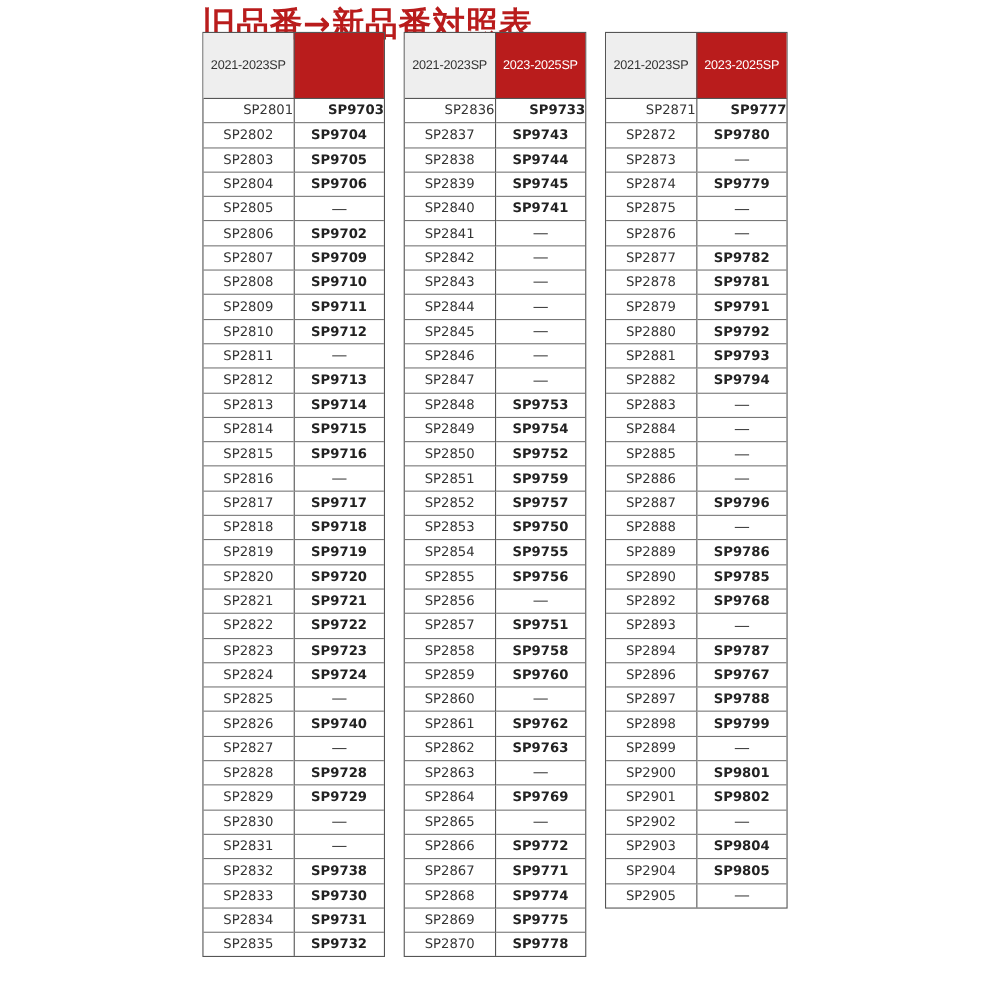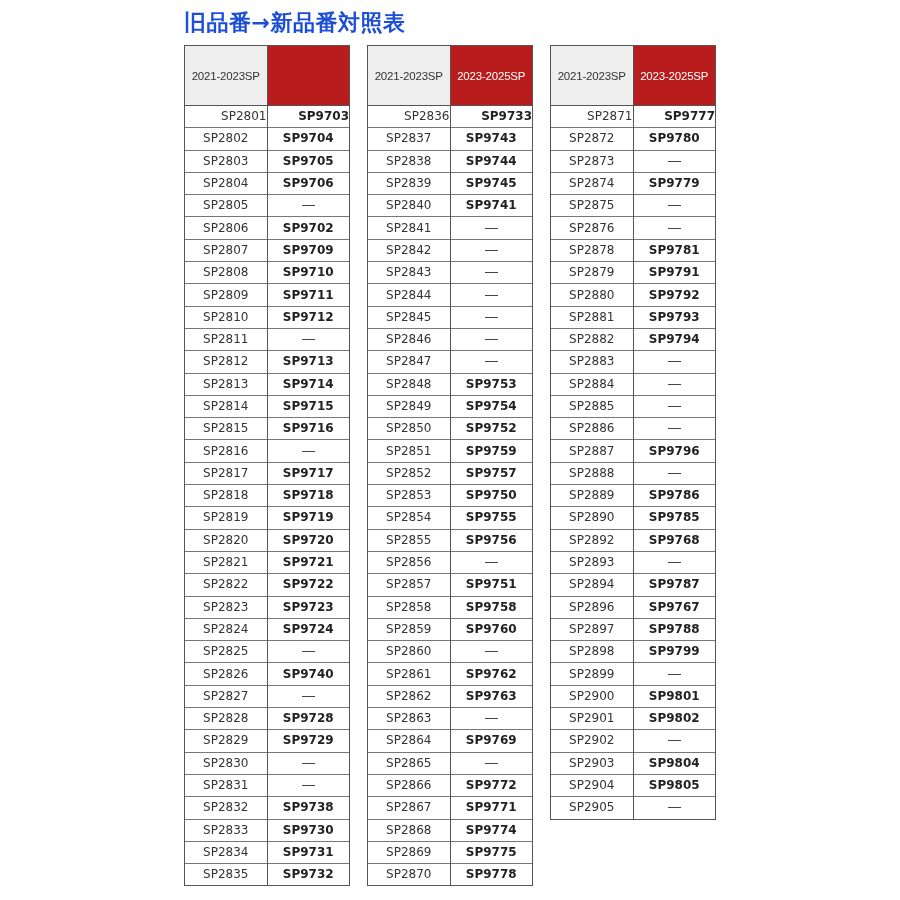--- a/index.html
+++ b/index.html
@@ -1,21 +1,21 @@
 <!DOCTYPE html>
 <html><head>
 <meta charset="utf-8">
 <style>
   html, body { margin: 0; padding: 0; background: #ffffff; }
   body { width: 900px; height: 900px; position: relative; overflow: hidden;
          font-family: "DejaVu Sans", sans-serif; color: #222; }
-  .title { position: absolute; left: 184px; top: 8px; font-size: 22px; font-weight: bold;
-           color: #1d4ed8; letter-spacing: 0.5px; line-height: 30px;
+  .title { position: absolute; left: 184px; top: 8px; font-size: 30px; font-weight: bold;
+           color: #b91c1c; letter-spacing: 0.5px; line-height: 30px;
            font-family: "DejaVu Sans", sans-serif; }
-  .tbl { position: absolute; top: 45px; width: 166px; border: 1.5px solid #555;
+  .tbl { position: absolute; top: 29px; width: 166px; border: 1.5px solid #555;
          box-sizing: border-box; border-collapse: collapse; }
   .tbl table { border-collapse: collapse; width: 100%; table-layout: fixed; }
   .tbl th { height: 59px; font-weight: normal; font-size: 11.5px; padding: 0;
             font-family: "Liberation Sans", sans-serif; letter-spacing: -0.2px;
             border-bottom: 1px solid #555; }
   .tbl th.old { background: #eeeeee; color: #333; border-right: 1px solid #555; }
   .tbl th.new { background: #b91c1c; color: #ffffff; }
   .tbl td { height: 21.3px; padding: 0; text-align: center; font-size: 12px;
             border-top: 1px solid #777; line-height: 21px;
             font-family: "DejaVu Sans", sans-serif; }
@@ -360,20 +360,24 @@
         </tr>
         <tr>
           <td class="old">SP2875</td>
           <td class="new"><span class="dash"></span></td>
         </tr>
         <tr>
           <td class="old">SP2876</td>
           <td class="new"><span class="dash"></span></td>
         </tr>
         <tr>
+          <td class="old">SP2877</td>
+          <td class="new">SP9782</td>
+        </tr>
+        <tr>
           <td class="old">SP2878</td>
           <td class="new">SP9781</td>
         </tr>
         <tr>
           <td class="old">SP2879</td>
           <td class="new">SP9791</td>
         </tr>
         <tr>
           <td class="old">SP2880</td>
           <td class="new">SP9792</td>

